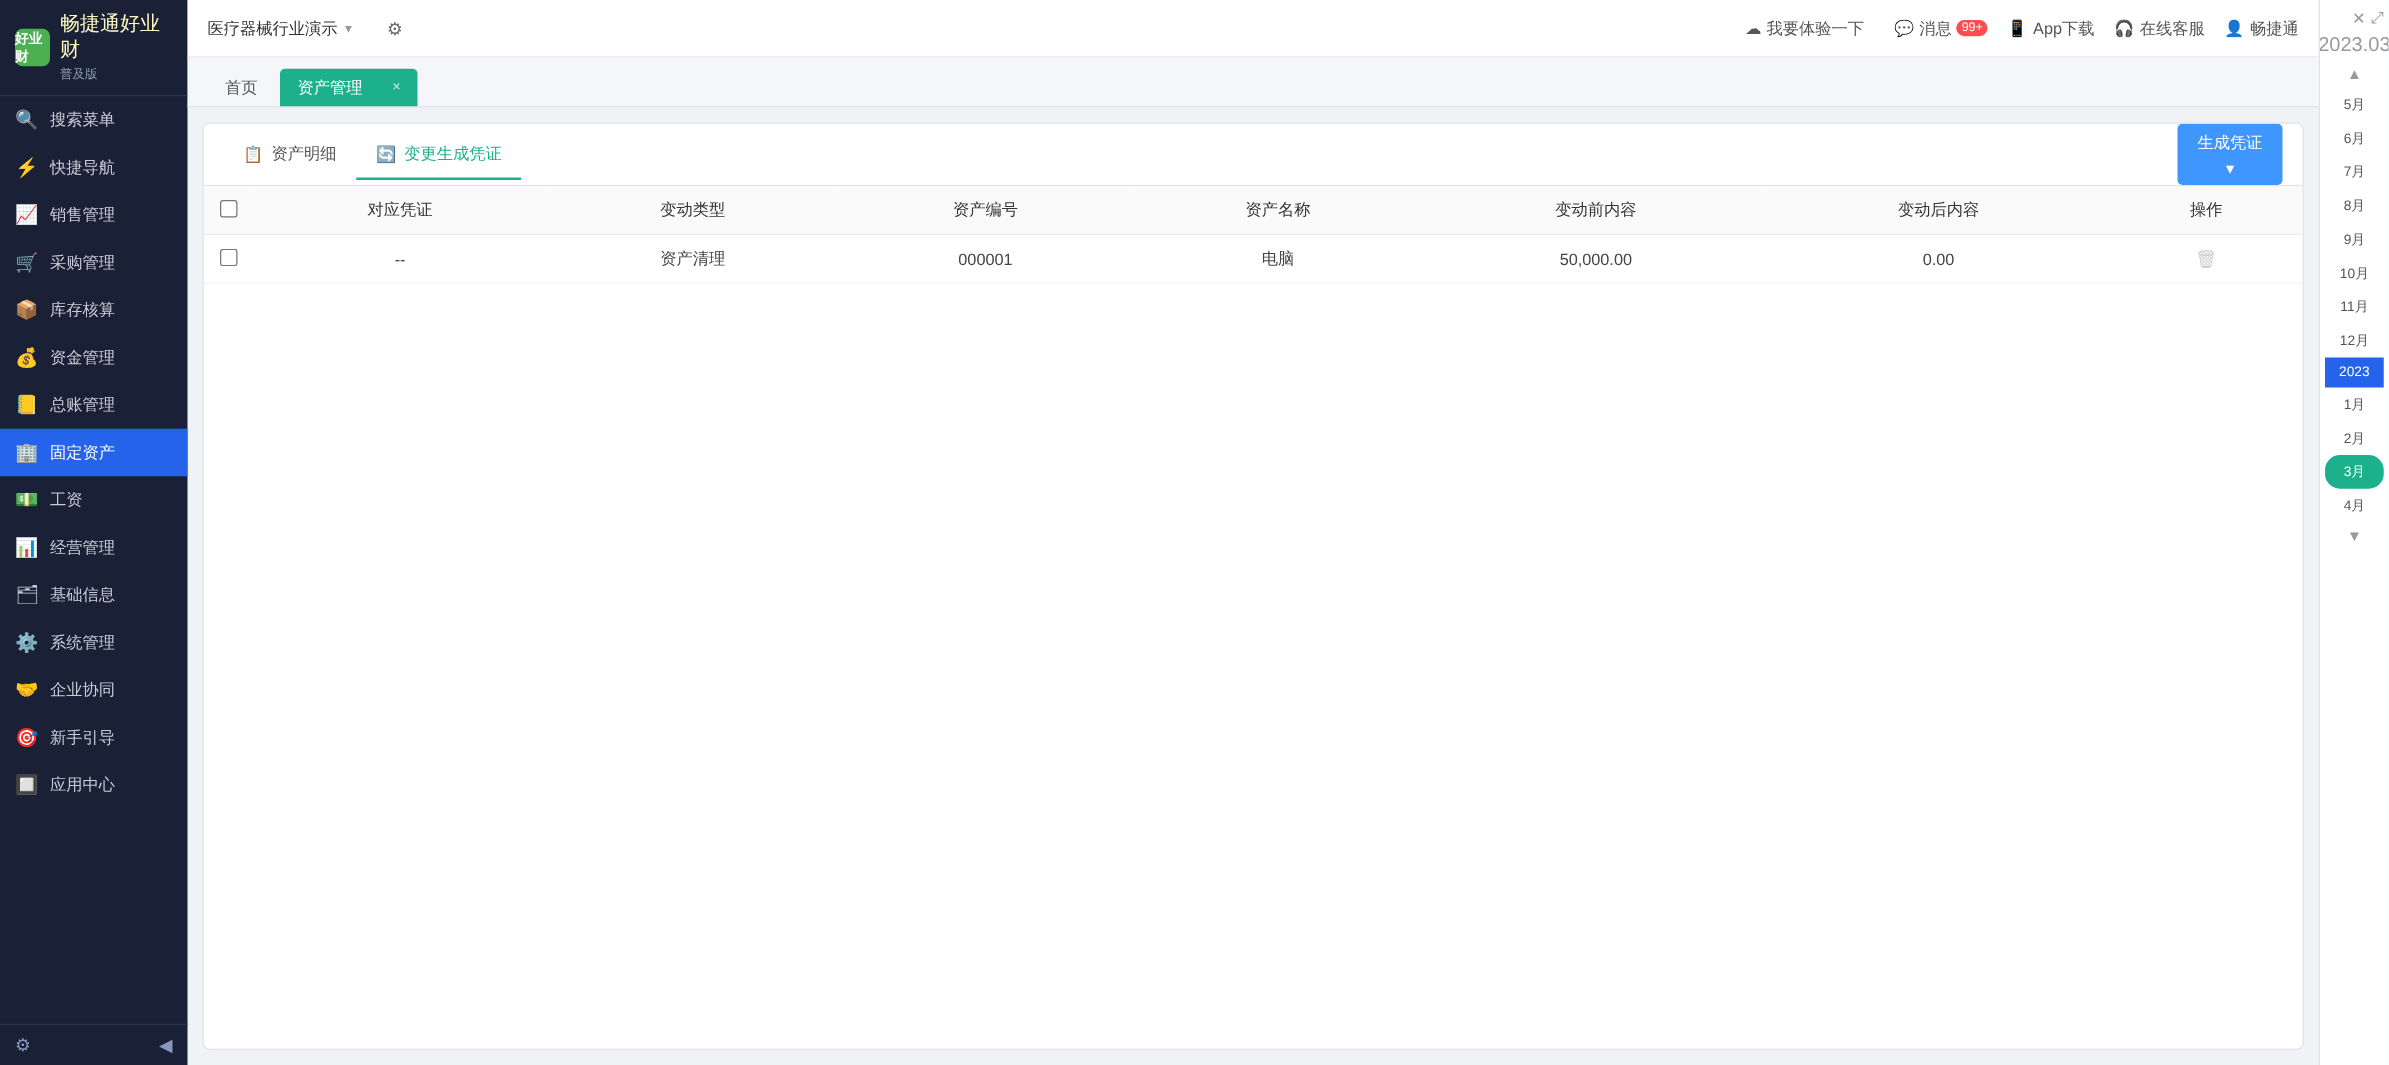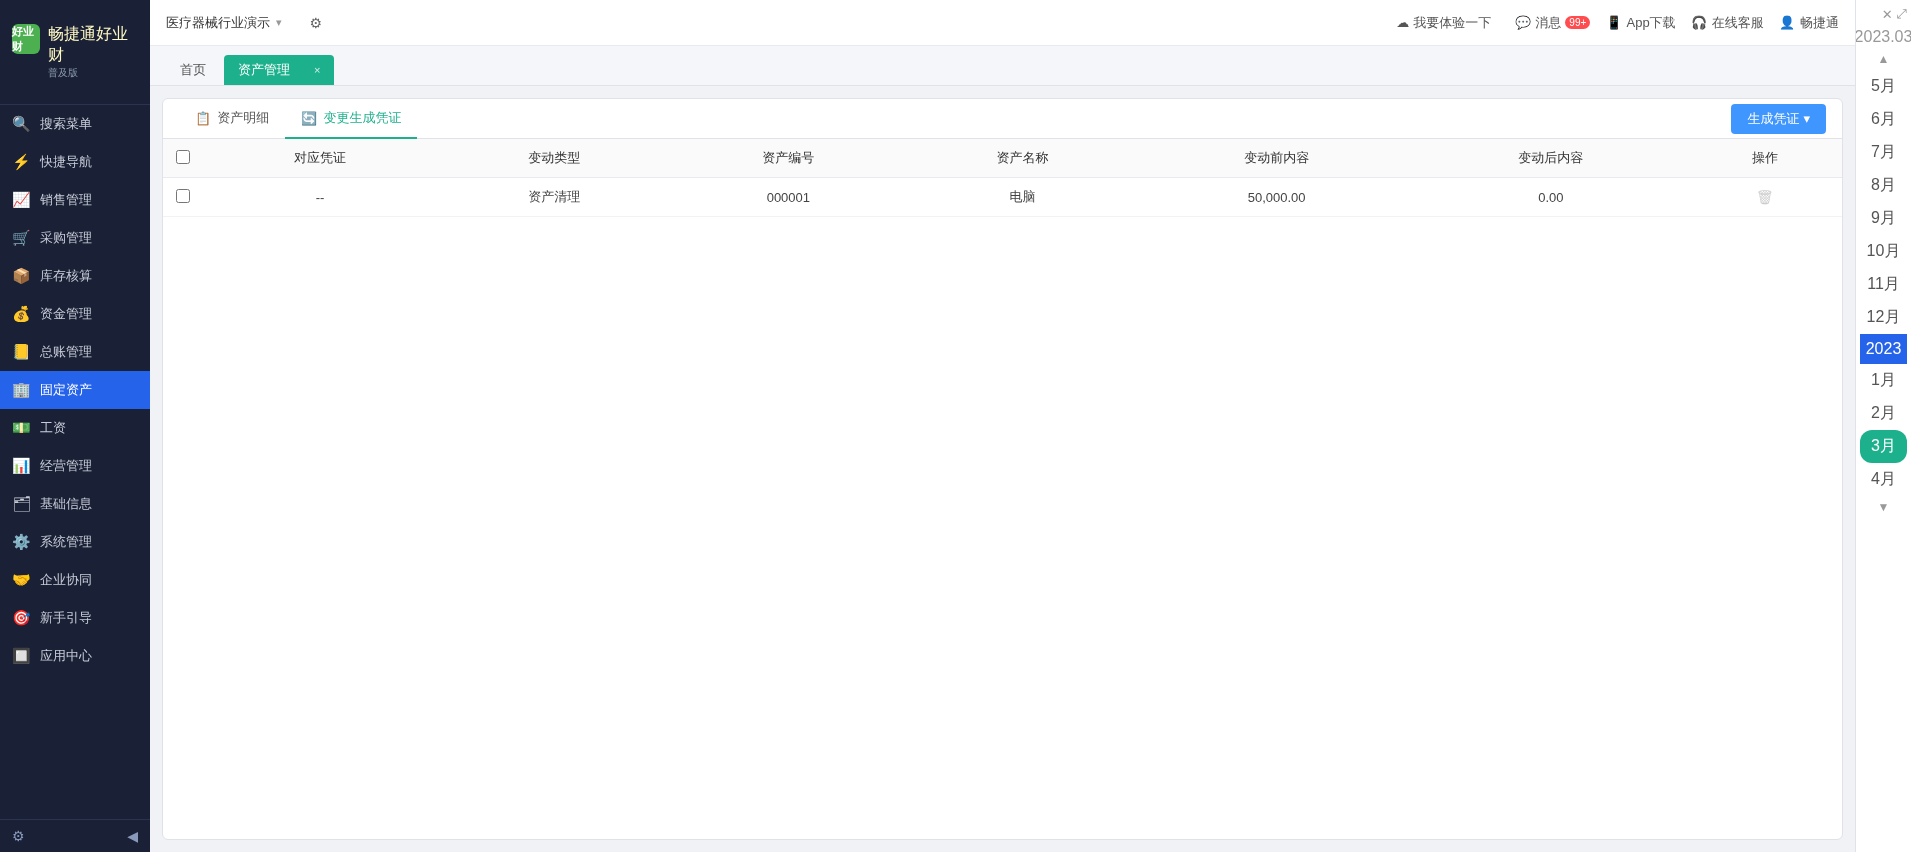--- a/index.html
+++ b/index.html
@@ -9,23 +9,23 @@
     .sidebar {
       width: 150px;
       background: #1a2035;
       display: flex;
       flex-direction: column;
       color: #c8ccd8;
       flex-shrink: 0;
       height: 100%;
     }
     .sidebar-logo {
-      padding: 24px 12px;
-      display: flex;
-      align-items: flex-start;
+      padding: 10px 12px;
+      display: flex;
+      align-items: center;
       gap: 8px;
       border-bottom: 1px solid #2a3350;
     }
     .sidebar-logo-icon {
       width: 30px; height: 30px;
       background: #4CAF50;
       border-radius: 6px;
       display: flex; align-items: center; justify-content: center;
       color: white; font-size: 11px; font-weight: bold;
     }
@@ -150,21 +150,21 @@
     .inner-tab-icon { font-size: 13px; }
     .inner-tab-spacer { flex: 1; }
     .generate-btn {
       background: #4096ff;
       color: #fff;
       border: none;
       padding: 6px 16px;
       border-radius: 4px;
       font-size: 13px;
       cursor: pointer;
-      display: flex; align-items: center; gap: 4px;
+      display: flex; align-items: center; gap: 4px; flex-direction: column;
     }
 
     
     .table-container {
       flex: 1;
       overflow: auto;
     }
     table {
       width: 100%;
       border-collapse: collapse;
@@ -231,21 +231,21 @@
     .year-label {
       font-size: 16px; color: #999; padding: 6px 0 2px 0; text-align: center;
     }
     .month-list {
       display: flex; flex-direction: column; align-items: center;
       width: 100%; overflow-y: auto;
     }
     .month-item {
       width: 100%; text-align: center;
       padding: 6px 0;
-      font-size: 16px; color: #555; cursor: pointer;
+      font-size: 11px; color: #555; cursor: pointer;
     }
     .month-item.current {
       background: #1db08c; color: #fff; border-radius: 12px;
       margin: 0 4px; width: calc(100% - 8px);
     }
     .month-item.selected-year {
       background: #2563eb; color: #fff; border-radius: 0;
       margin: 0 4px; width: calc(100% - 8px);
     }
     .scroll-arrow { color: #999; font-size: 12px; cursor: pointer; padding: 4px 0; }

